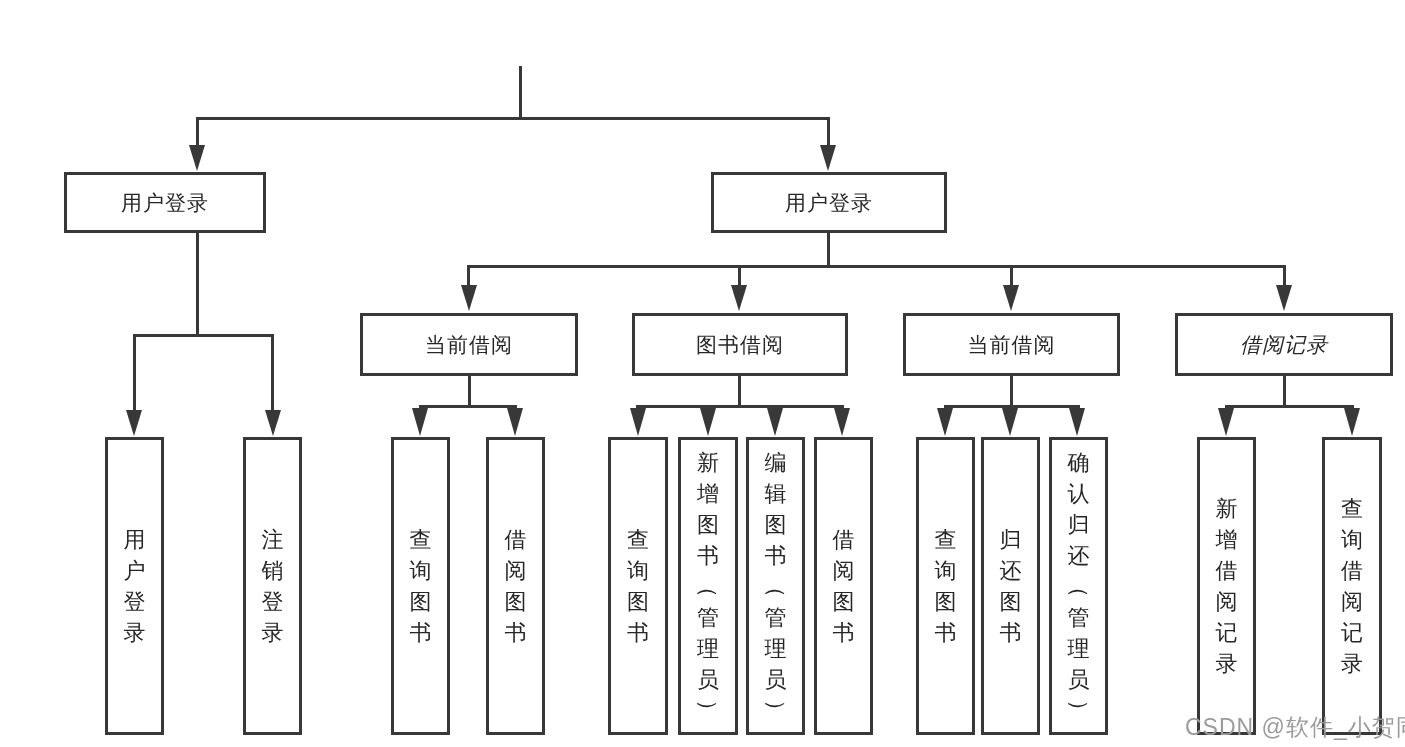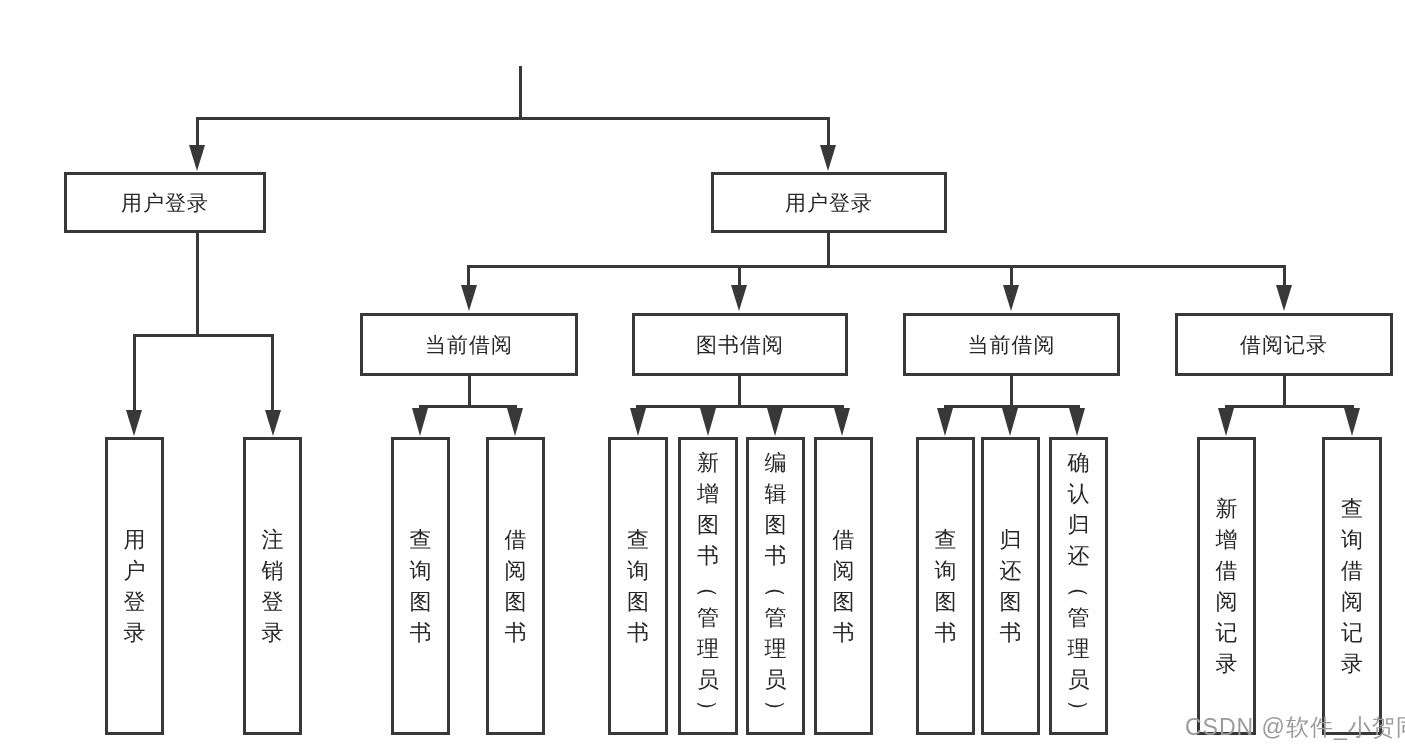--- a/index.html
+++ b/index.html
@@ -81,21 +81,21 @@
 
   <div class="box" style="left:360px;top:313px;width:218px;height:63px;">
     <span class="hlabel">当前借阅</span>
   </div>
   <div class="box" style="left:632px;top:313px;width:216px;height:63px;">
     <span class="hlabel">图书借阅</span>
   </div>
   <div class="box" style="left:903px;top:313px;width:217px;height:63px;">
     <span class="hlabel">当前借阅</span>
   </div>
-  <div class="box" style="left:1175px;top:313px;width:218px;height:63px;">
+  <div class="box" style="left:1175px;top:313px;width:218px;height:63px;font-style:italic;">
     <span class="hlabel">借阅记录</span>
   </div>
 
   <div class="v" style="left:468px;top:376px;height:31px;"></div>
   <div class="h" style="left:419px;top:405px;width:98px;"></div>
   <div class="arrow short" style="left:412px;top:408px;"></div>
   <div class="arrow short" style="left:507px;top:408px;"></div>
 
   <div class="v" style="left:738px;top:376px;height:31px;"></div>
   <div class="h" style="left:636px;top:405px;width:208px;"></div>

